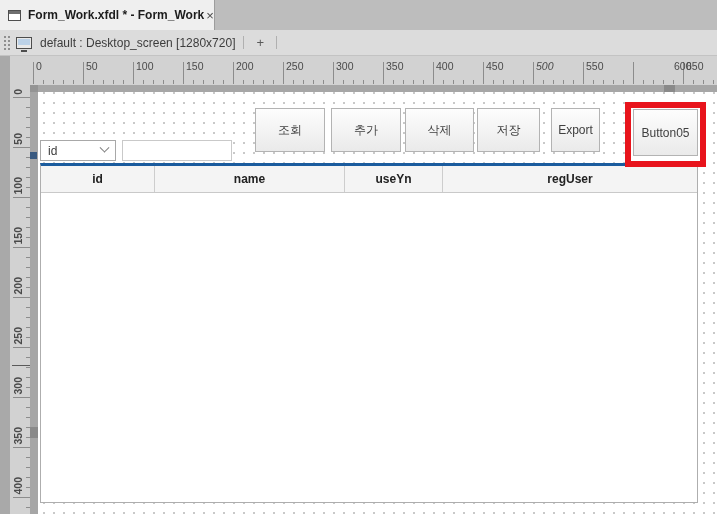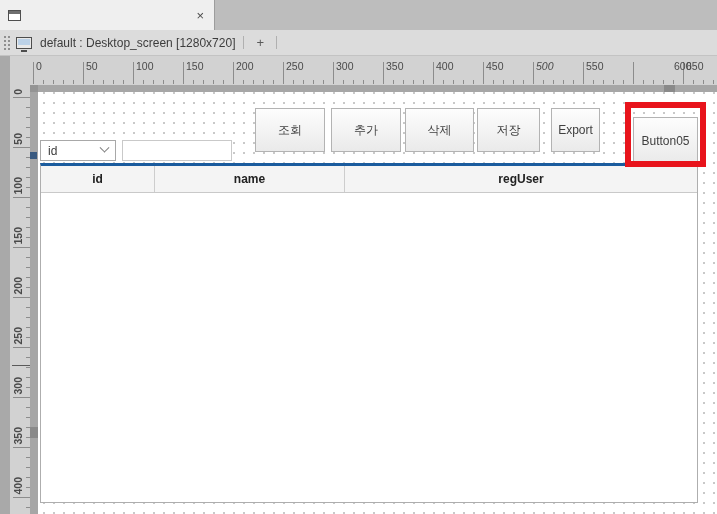--- a/index.html
+++ b/index.html
@@ -66,21 +66,21 @@
   .chevron{margin-left:auto;width:7px;height:7px;border-right:1.5px solid #7e7e7e;border-bottom:1.5px solid #7e7e7e;transform:rotate(45deg) translate(-2px,-2px);}
   .textbox{
     position:absolute;left:84px;top:48px;width:110px;height:21px;background:#fff;
     border:1px solid #c9c9c9;font-size:12px;color:#333;padding:0 5px;outline:none;
   }
   .btn{
     position:absolute;top:16px;height:44px;background:linear-gradient(#fdfdfd,#eaeaea);
     border:1px solid #b3b3b3;font-size:12px;color:#3f3f3f;
     display:flex;align-items:center;justify-content:center;cursor:default;white-space:nowrap;
   }
-  .btn05{top:25px;height:47px;}
+  .btn05{top:17px;height:47px;}
   
   .grid{
     position:absolute;left:2px;top:71px;width:658px;height:340px;background:#fff;
     border:1px solid #aeaeae;border-top:3px solid var(--accent-blue,#1b5c9e);
   }
   .grid-header{display:flex;height:27px;background:#f4f4f4;border-bottom:1px solid #c9c9c9;}
   .gh-cell{
     height:100%;border-right:1px solid #cdcdcd;display:flex;align-items:center;justify-content:center;
     font-size:12px;font-weight:bold;color:#222;
   }
@@ -94,20 +94,21 @@
   }
 </style>
 </head>
 <body>
 
 <div id="app">
 
   <div class="tabbar">
     <div class="tab">
       <span class="tab-icon"></span>
+      <span class="tab-title">Form_Work.xfdl * - Form_Work</span>
       <span class="tab-close">×</span>
     </div>
   </div>
 
   <div class="screenbar">
     <span class="grip"></span>
     <span class="monitor-icon"></span>
     <span class="screen-label">default : Desktop_screen [1280x720]</span>
     <span class="vsep"></span>
     <span class="add-screen">+</span>
@@ -276,20 +277,21 @@
     <div class="btn" style="left:293px;width:70px;">추가</div>
     <div class="btn" style="left:367px;width:69px;">삭제</div>
     <div class="btn" style="left:439px;width:63px;">저장</div>
     <div class="btn" style="left:513px;width:49px;">Export</div>
     <div class="btn btn05" style="left:595px;width:65px;">Button05</div>
 
     <div class="grid">
       <div class="grid-header">
         <div class="gh-cell gw0">id</div>
         <div class="gh-cell gw1">name</div>
+        <div class="gh-cell gw3">useYn</div>
         <div class="gh-cell gw4">regUser</div>
       </div>
       <div class="grid-body"></div>
     </div>
 
     <div class="redbox"></div>
   </div>
 
 </div>
 

